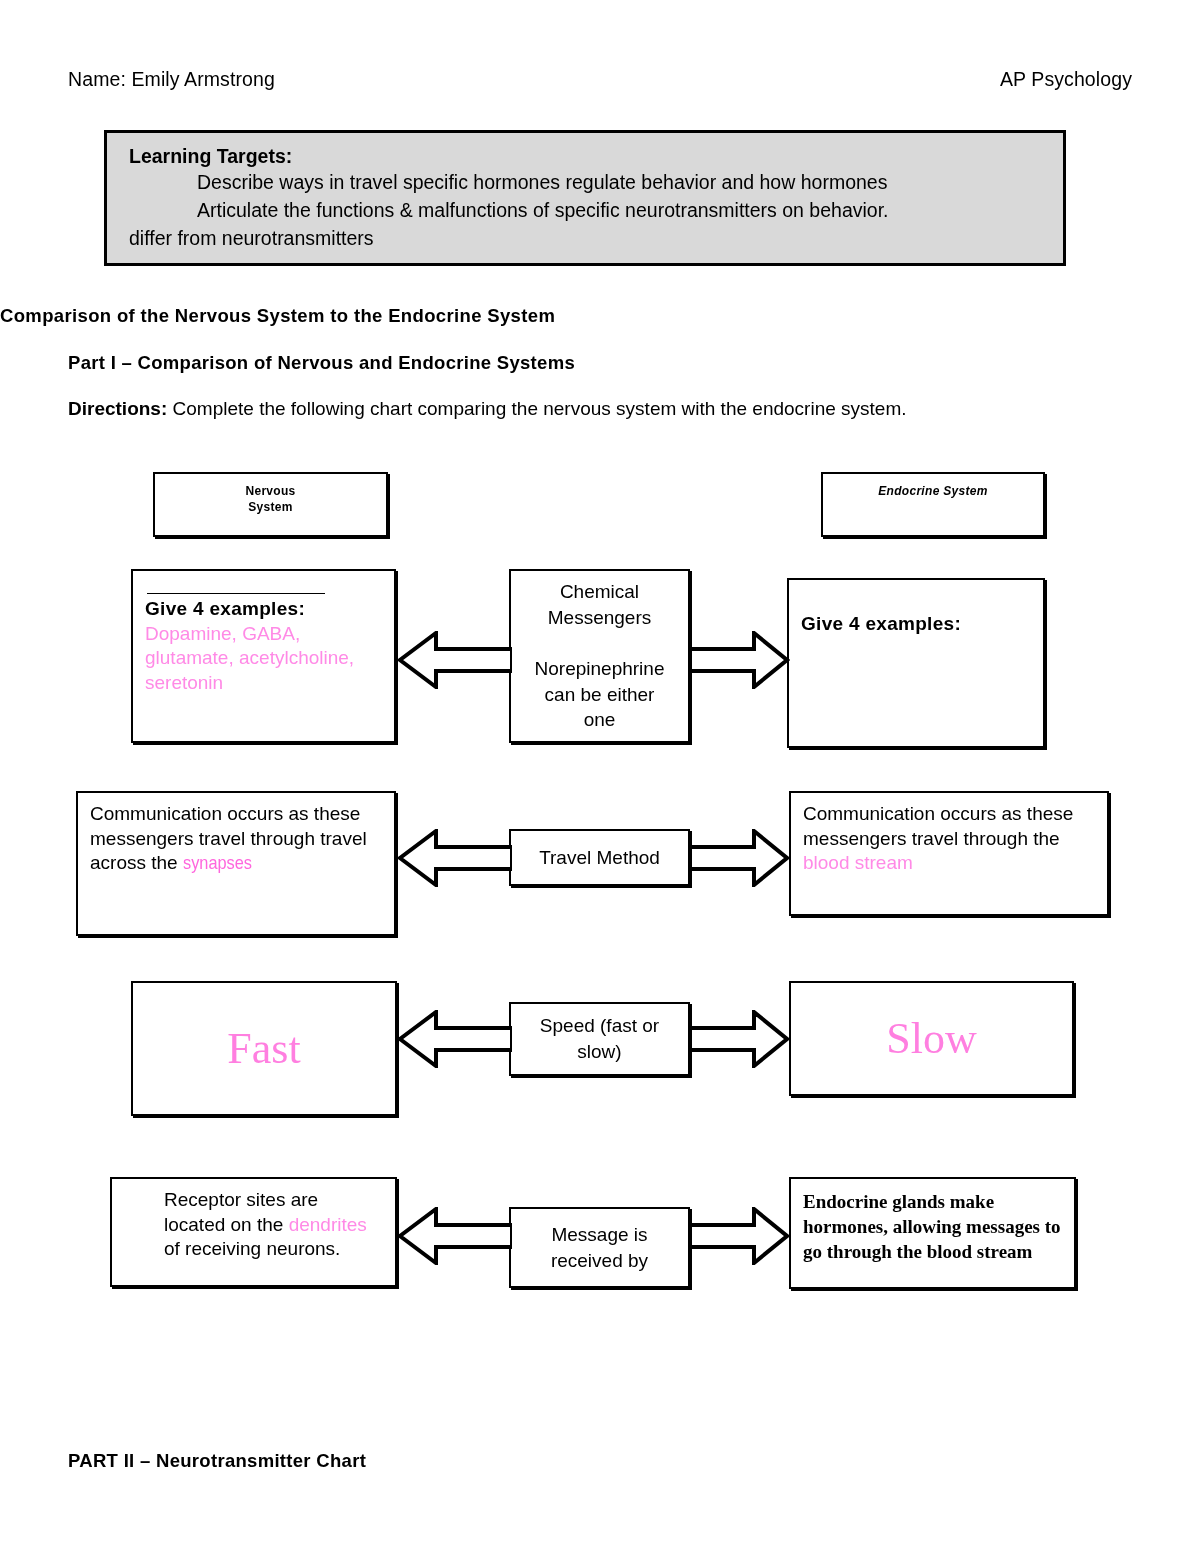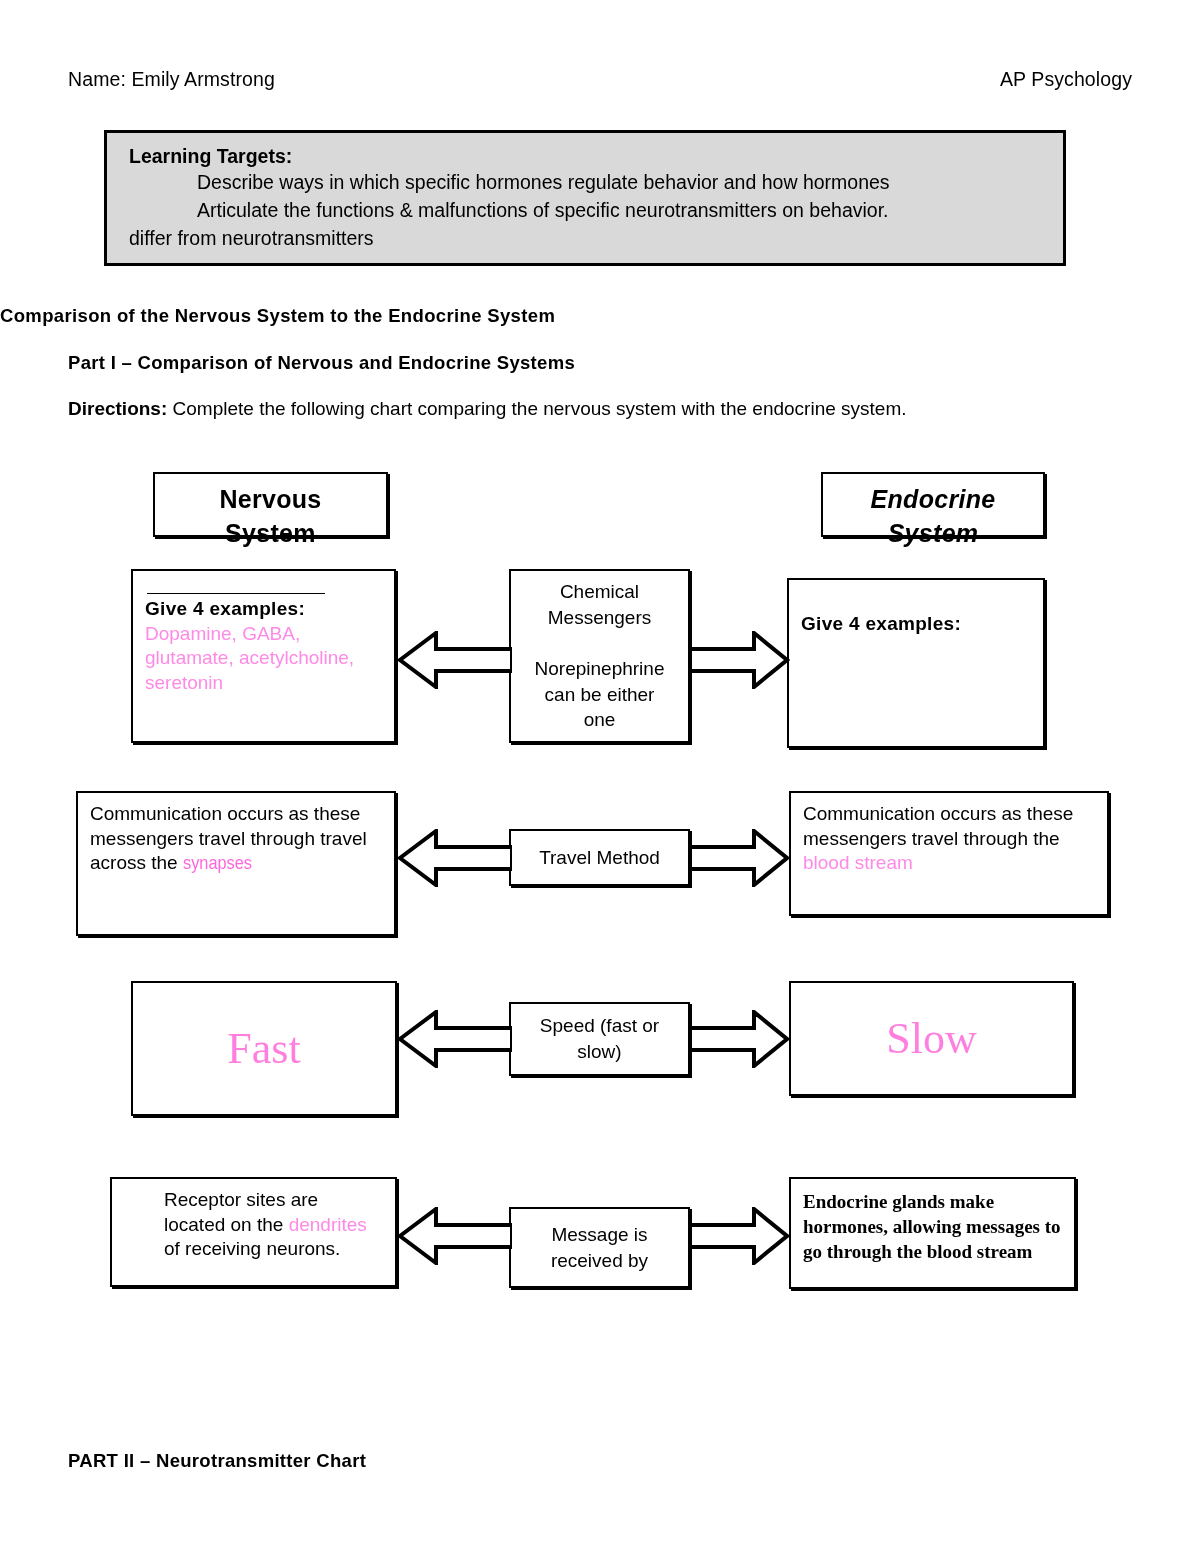--- a/index.html
+++ b/index.html
@@ -110,21 +110,21 @@
     height: 100%;
     font-size: 19px;
     line-height: 1.35;
   }
   .ctr-top {
     display: flex;
     align-items: flex-start;
     justify-content: center;
     text-align: center;
     padding-top: 9px;
-    font-size: 25px;
+    font-size: 12px;
     line-height: 1.35;
     font-weight: bold;
     letter-spacing: .3px;
   }
 
   .hd-label { font-weight: bold; letter-spacing: .3px; }
   .blank-rule {
     display: block;
     width: 178px;
     border-bottom: 1.5px solid #000;
@@ -164,21 +164,21 @@
 </head>
 <body>
 
 <div class="hdr">
   <span>Name: Emily Armstrong</span>
   <span>AP Psychology</span>
 </div>
 
 <div class="lt-box">
   <div class="lt-title">Learning Targets:</div>
-  <div class="lt-line ind">Describe ways in which specific hormones regulate behavior and how hormones</div>
+  <div class="lt-line ind">Describe ways in travel specific hormones regulate behavior and how hormones</div>
   <div class="lt-line ind">Articulate the functions &amp; malfunctions of specific neurotransmitters on behavior.</div>
   <div class="lt-line">differ from neurotransmitters</div>
 </div>
 
 <div class="doc-title">Comparison of the Nervous System to the Endocrine System</div>
 <div class="part-title">Part I – Comparison of Nervous and Endocrine Systems</div>
 <div class="directions">
   <b>Directions:</b>
   <span>Complete the following chart comparing the nervous system with the endocrine system.</span>
 </div>

